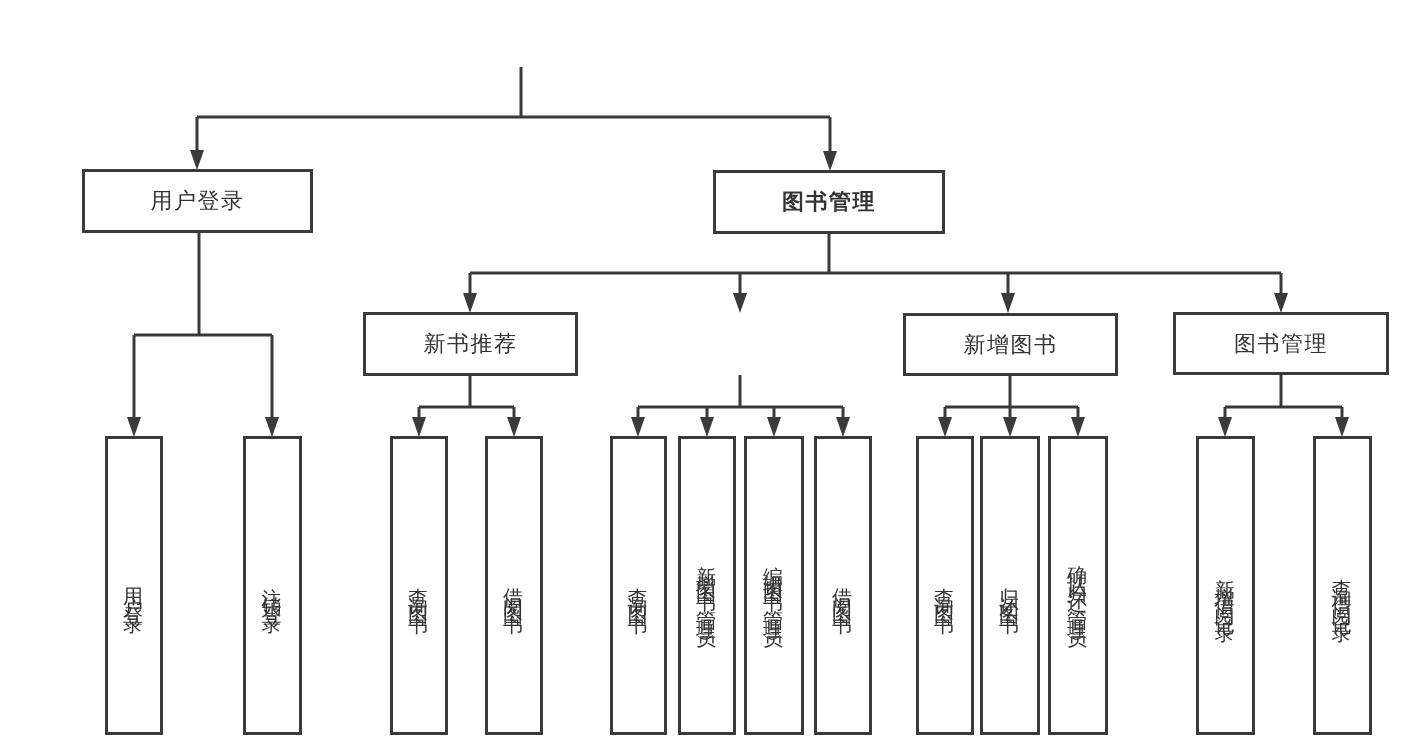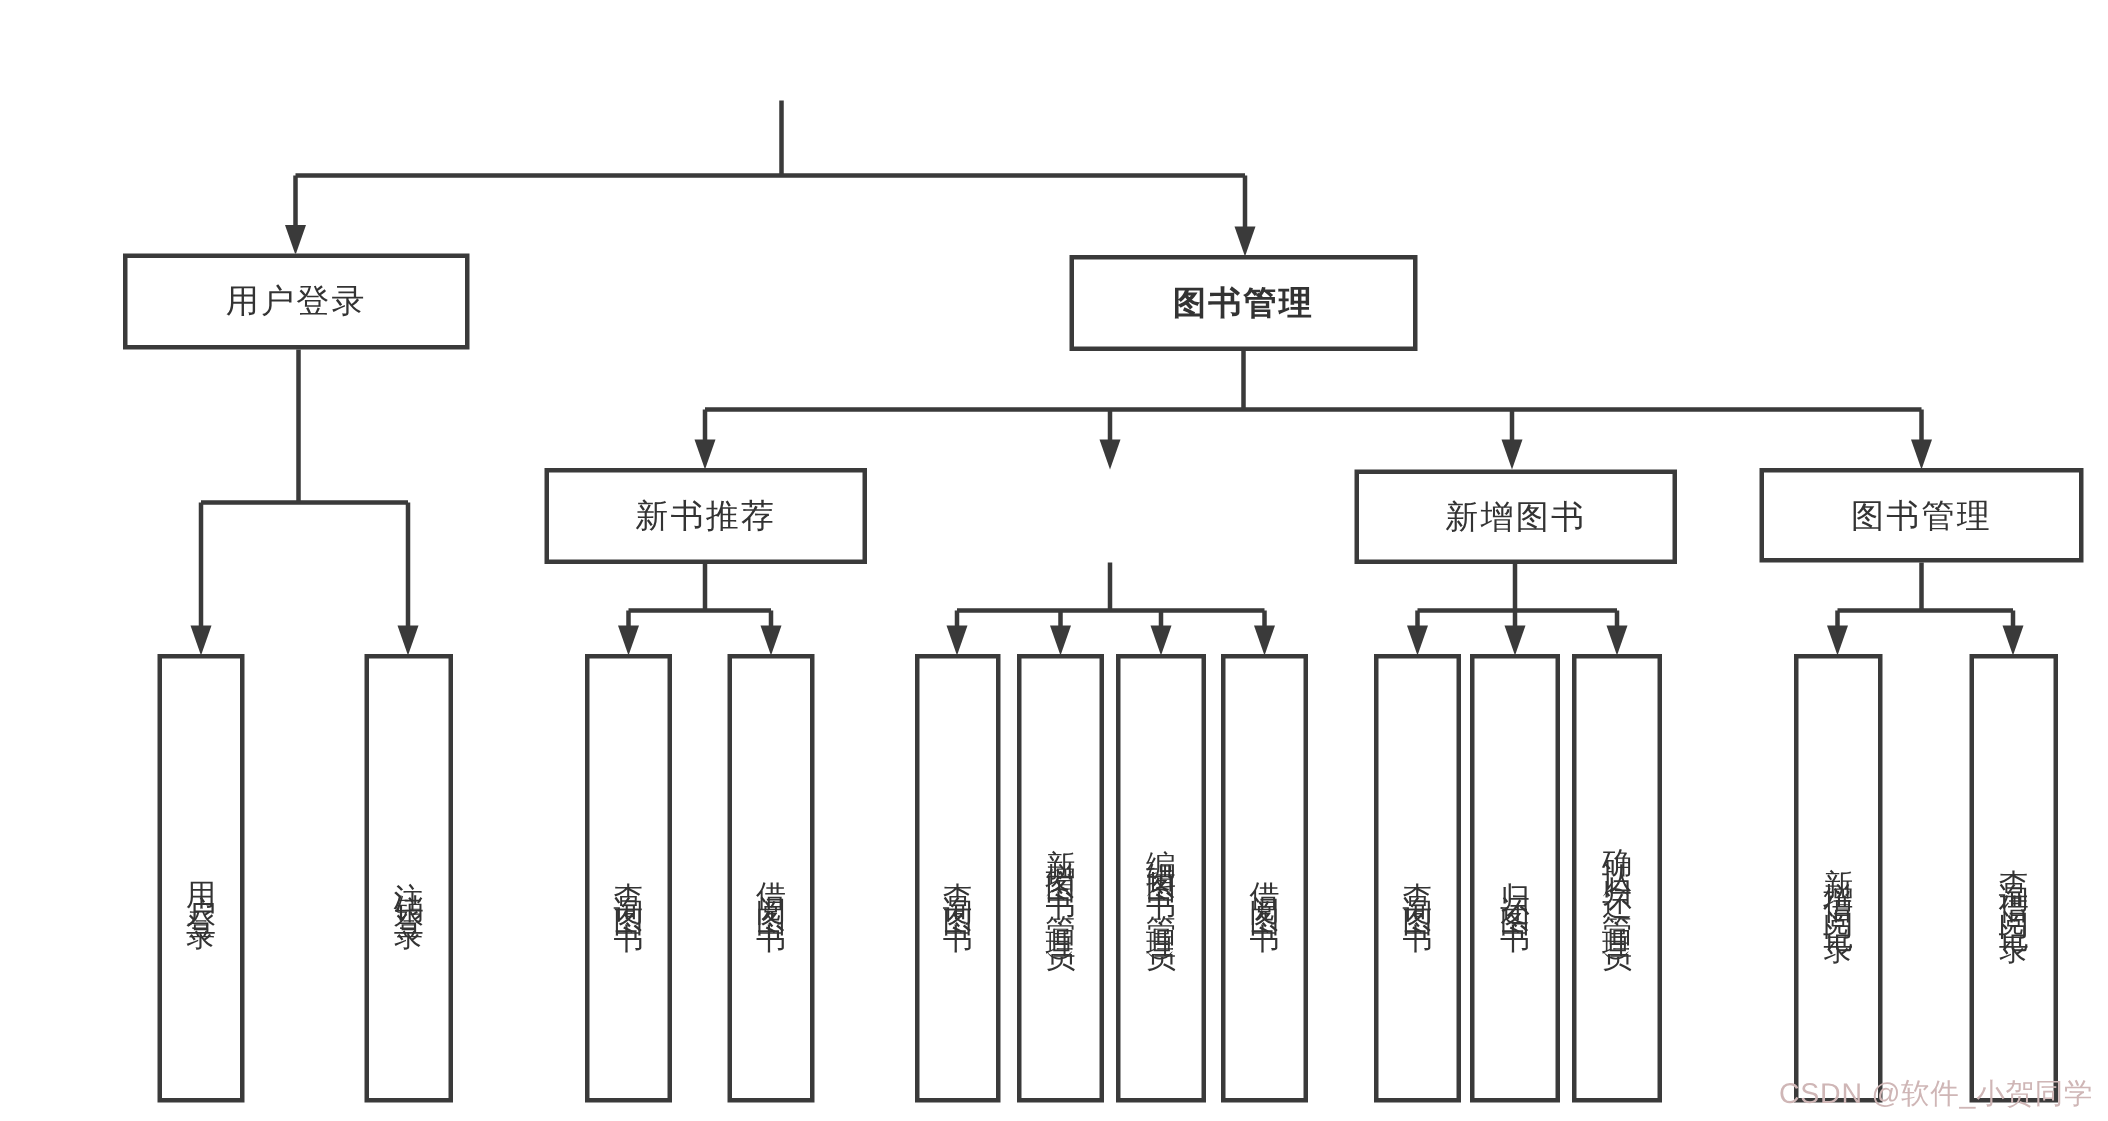--- a/index.html
+++ b/index.html
@@ -121,15 +121,14 @@
   <div class="node v-node" style="left:744px; width:60px;">编辑图书（管理员）</div>
   <div class="node v-node" style="left:814px; width:58px;">借阅图书</div>
 
   <div class="node v-node" style="left:916px; width:58px;">查询图书</div>
   <div class="node v-node" style="left:980px; width:60px;">归还图书</div>
   <div class="node v-node" style="left:1048px; width:60px;">确认归还（管理员）</div>
 
   <div class="node v-node" style="left:1196px; width:59px;">新增借阅记录</div>
   <div class="node v-node" style="left:1313px; width:59px;">查询借阅记录</div>
 
-  <div class="watermark">CSDN @软件_小贺同学</div>
 
 </div>
 
 </body></html>

